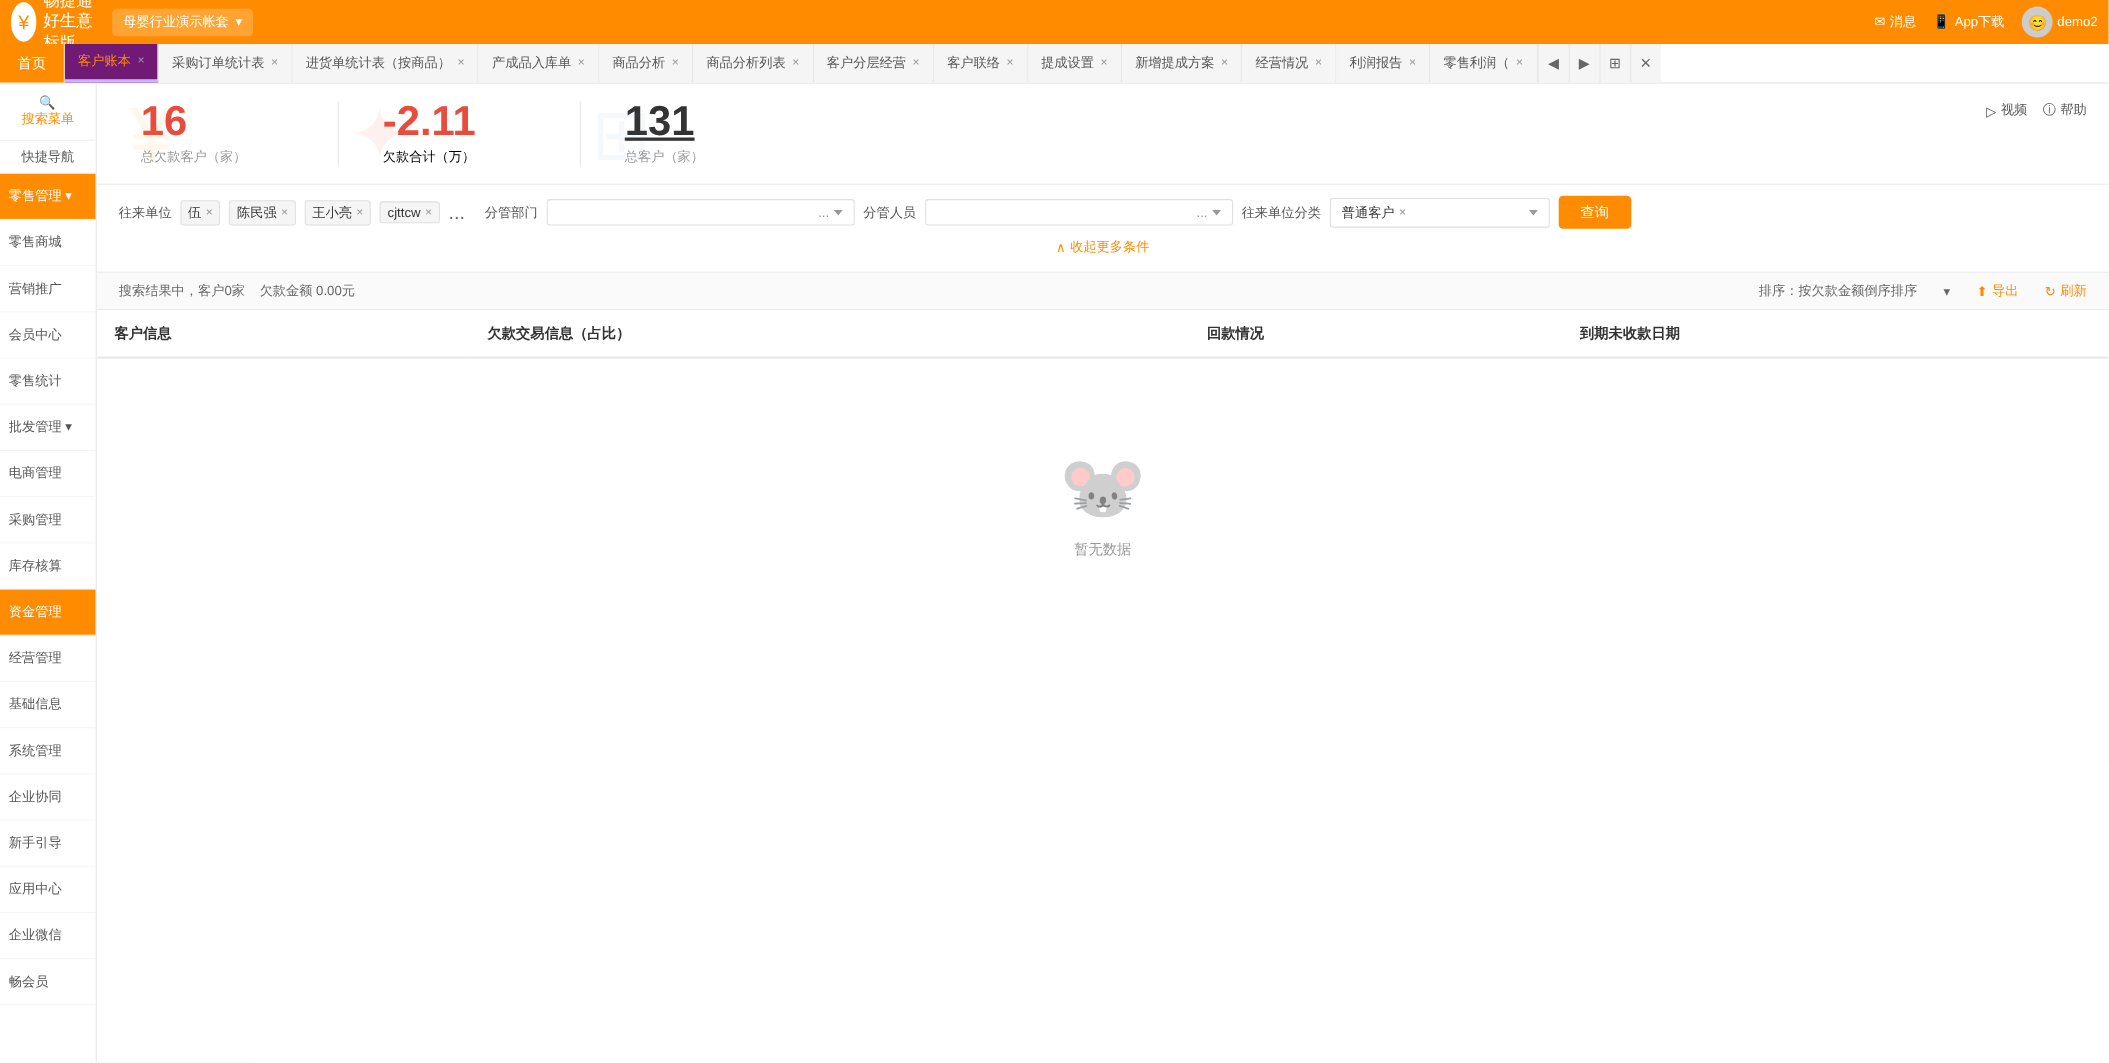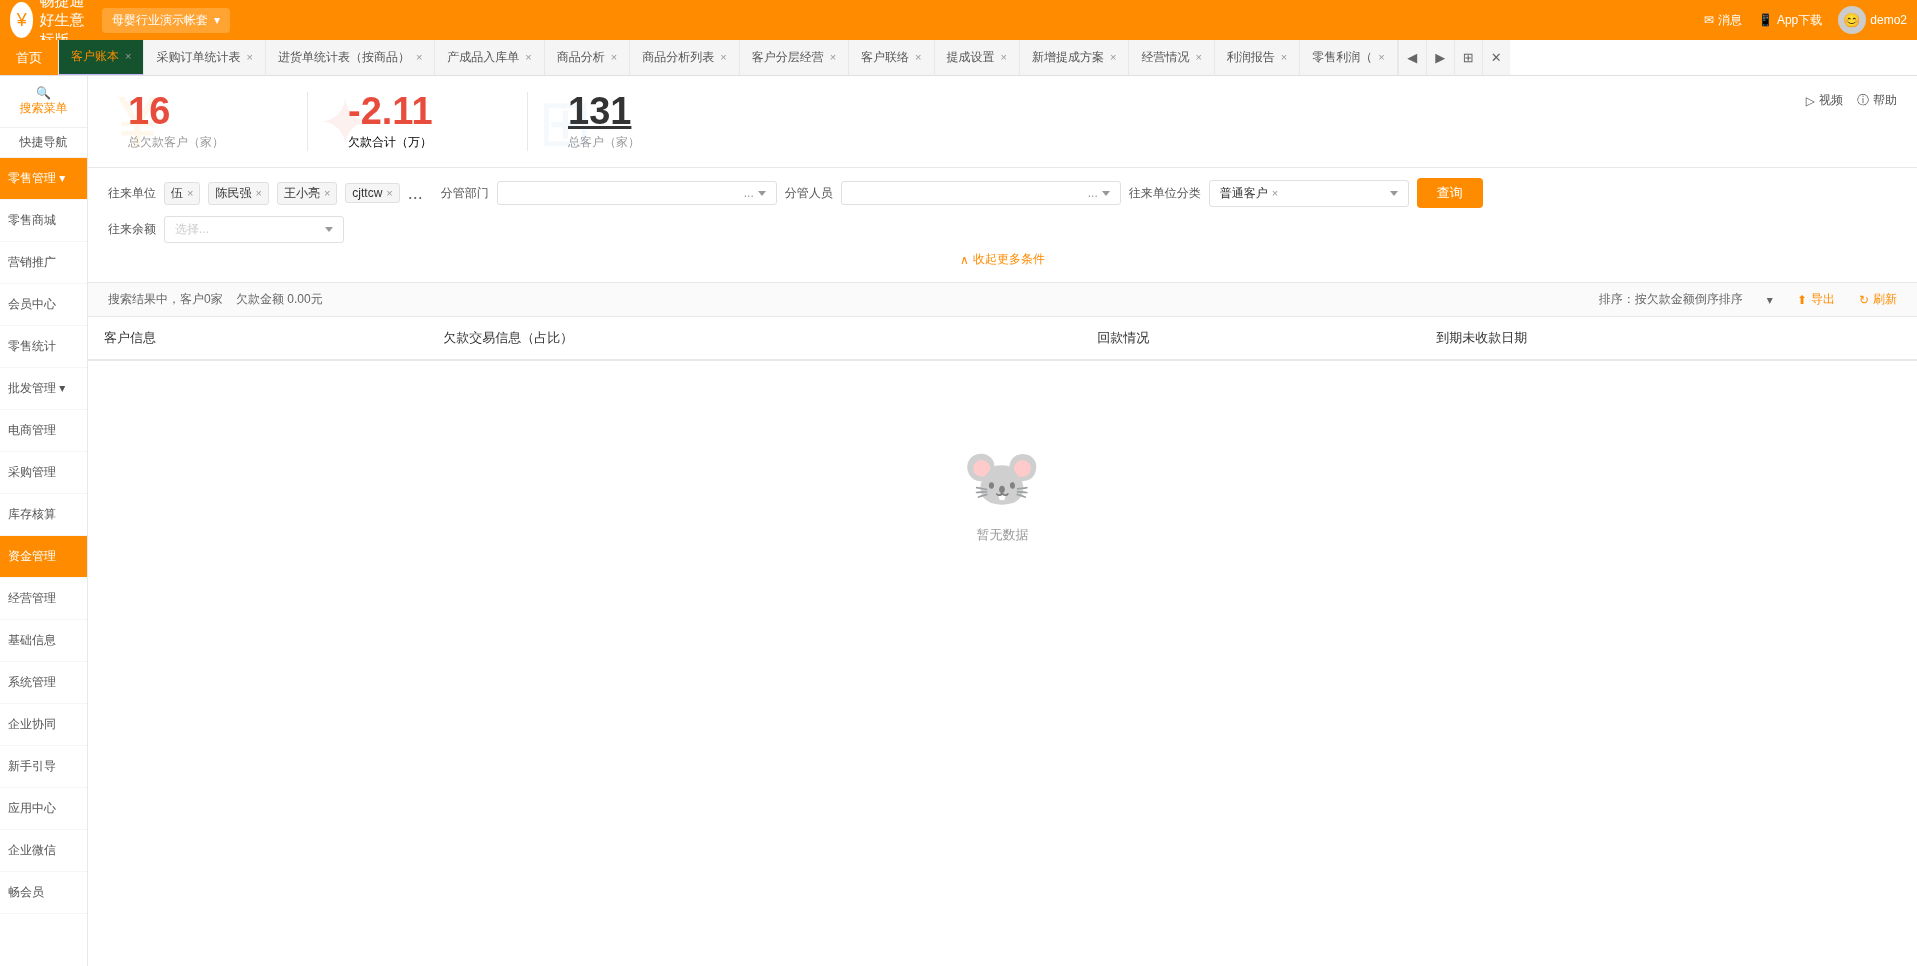--- a/index.html
+++ b/index.html
@@ -12,21 +12,21 @@
     .logo-icon { width: 36px; height: 36px; background: white; border-radius: 50%; display: flex; align-items: center; justify-content: center; color: #ff8c00; font-size: 18px; }
     .logo-text { font-size: 15px; line-height: 1.3; color: white; }
     .workspace-selector { display: flex; align-items: center; background: rgba(255,255,255,0.2); border-radius: 4px; padding: 4px 10px; color: white; font-size: 12px; cursor: pointer; gap: 6px; margin-left: 4px; }
     .top-bar-right { margin-left: auto; display: flex; align-items: center; gap: 16px; color: white; font-size: 13px; }
     .top-bar-btn { display: flex; align-items: center; gap: 4px; cursor: pointer; color: white; font-size: 12px; }
     .avatar { width: 28px; height: 28px; border-radius: 50%; background: #ccc; display: flex; align-items: center; justify-content: center; font-size: 12px; color: #666; overflow: hidden; }
 
     
     .tab-bar { display: flex; align-items: center; background: #fff; border-bottom: 1px solid #e0e0e0; height: 36px; flex-shrink: 0; padding-left: 0; overflow: hidden; }
     .tab { display: flex; align-items: center; padding: 0 12px; height: 36px; border-right: 1px solid #e8e8e8; font-size: 12px; cursor: pointer; white-space: nowrap; color: #555; background: #f5f5f5; position: relative; flex-shrink: 0; }
-    .tab.active { background: #14532d; color: #ff8c00; border-bottom: 2px solid #c4b5fd; justify-content: space-between; }
+    .tab.active { background: #701a75; color: #ff8c00; border-bottom: 4px solid #c4b5fd; justify-content: space-between; }
     .tab.home { background: #ff8c00; color: white; font-size: 13px; padding: 0 16px; justify-content: flex-end; }
     .tab-close { margin-left: 6px; color: #999; font-size: 11px; line-height: 1; cursor: pointer; }
     .tab-nav-btn { width: 28px; height: 36px; display: flex; align-items: center; justify-content: center; cursor: pointer; background: #f5f5f5; border-left: 1px solid #e8e8e8; color: #666; flex-shrink: 0; }
 
     
     .main-area { display: flex; flex: 1; overflow: hidden; }
 
     
     .sidebar { width: 88px; background: #fff; border-right: 1px solid #e8e8e8; display: flex; flex-direction: column; flex-shrink: 0; overflow-y: auto; }
     .sidebar-search { padding: 10px 8px; border-bottom: 1px solid #f0f0f0; font-size: 12px; color: #ff8c00; text-align: center; cursor: pointer; }
@@ -54,21 +54,21 @@
 
     
     .result-bar { display: flex; align-items: center; justify-content: space-between; padding: 8px 20px; font-size: 12px; color: #666; background: #fafafa; border-bottom: 1px solid #e8e8e8; flex-shrink: 0; }
     .result-actions { display: flex; align-items: center; gap: 24px; }
     .result-btn { display: flex; align-items: center; gap: 4px; color: #ff8c00; cursor: pointer; font-size: 12px; }
 
     
     .table-area { flex: 1; overflow: auto; background: white; }
     table { width: 100%; border-collapse: collapse; }
     thead tr { border-bottom: 2px solid #e8e8e8; }
-    th { padding: 12px 16px; text-align: left; font-size: 13px; font-weight: normal; color: #333; background: white; white-space: nowrap; }
+    th { padding: 12px 16px; text-align: left; font-size: 13px; font-weight: bold; color: #333; background: white; white-space: nowrap; }
     td { padding: 12px 16px; font-size: 12px; color: #555; border-bottom: 1px solid #f0f0f0; }
     .empty-state { display: flex; flex-direction: column; align-items: center; justify-content: center; padding: 80px 20px; color: #999; font-size: 13px; }
 
     
     .arrow-down { display: inline-block; width: 0; height: 0; border-left: 4px solid transparent; border-right: 4px solid transparent; border-top: 5px solid #999; }
 
     
     .query-btn { background: #ff8c00; color: white; border: none; border-radius: 4px; padding: 6px 20px; font-size: 13px; cursor: pointer; }
 
     
@@ -310,27 +310,20 @@
           <span class="filter-label">往来单位分类</span>
           <div class="filter-select" style="min-width:200px;">
             <div class="filter-tag" style="border:none;background:transparent;padding:0;">
               <span>普通客户</span>
               <span class="filter-tag-close">×</span>
             </div>
             <span style="flex:1;"></span>
             <span class="arrow-down"></span>
           </div>
           <button class="query-btn">查询</button>
-        </div>
-        <div class="filter-row">
-          <span class="filter-label">往来余额</span>
-          <div class="filter-select" style="min-width:180px;">
-            <span style="flex:1;color:#ccc;">选择...</span>
-            <span class="arrow-down"></span>
-          </div>
         </div>
         <div class="collapse-btn">
           <span>∧</span>
           <span>收起更多条件</span>
         </div>
       </div>
 
       <div class="result-bar">
         <div>
           <span>搜索结果中，客户0家</span>

